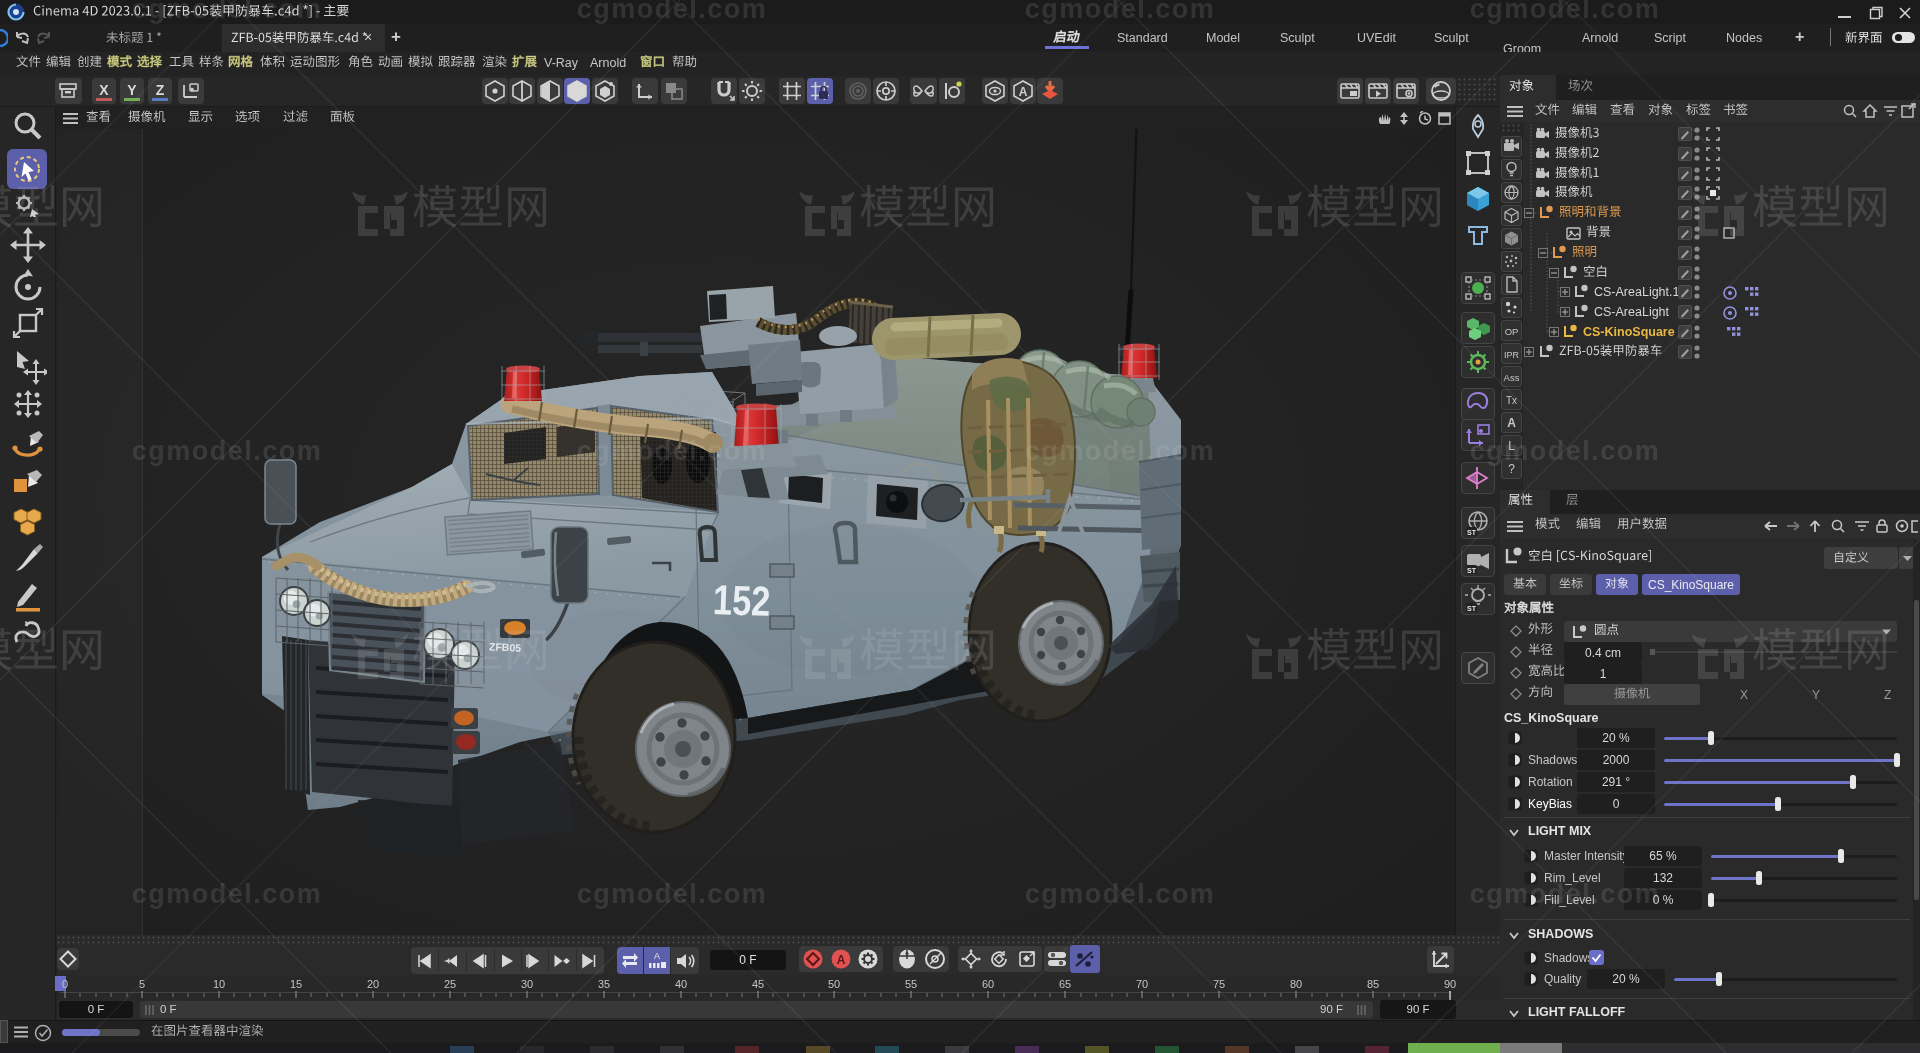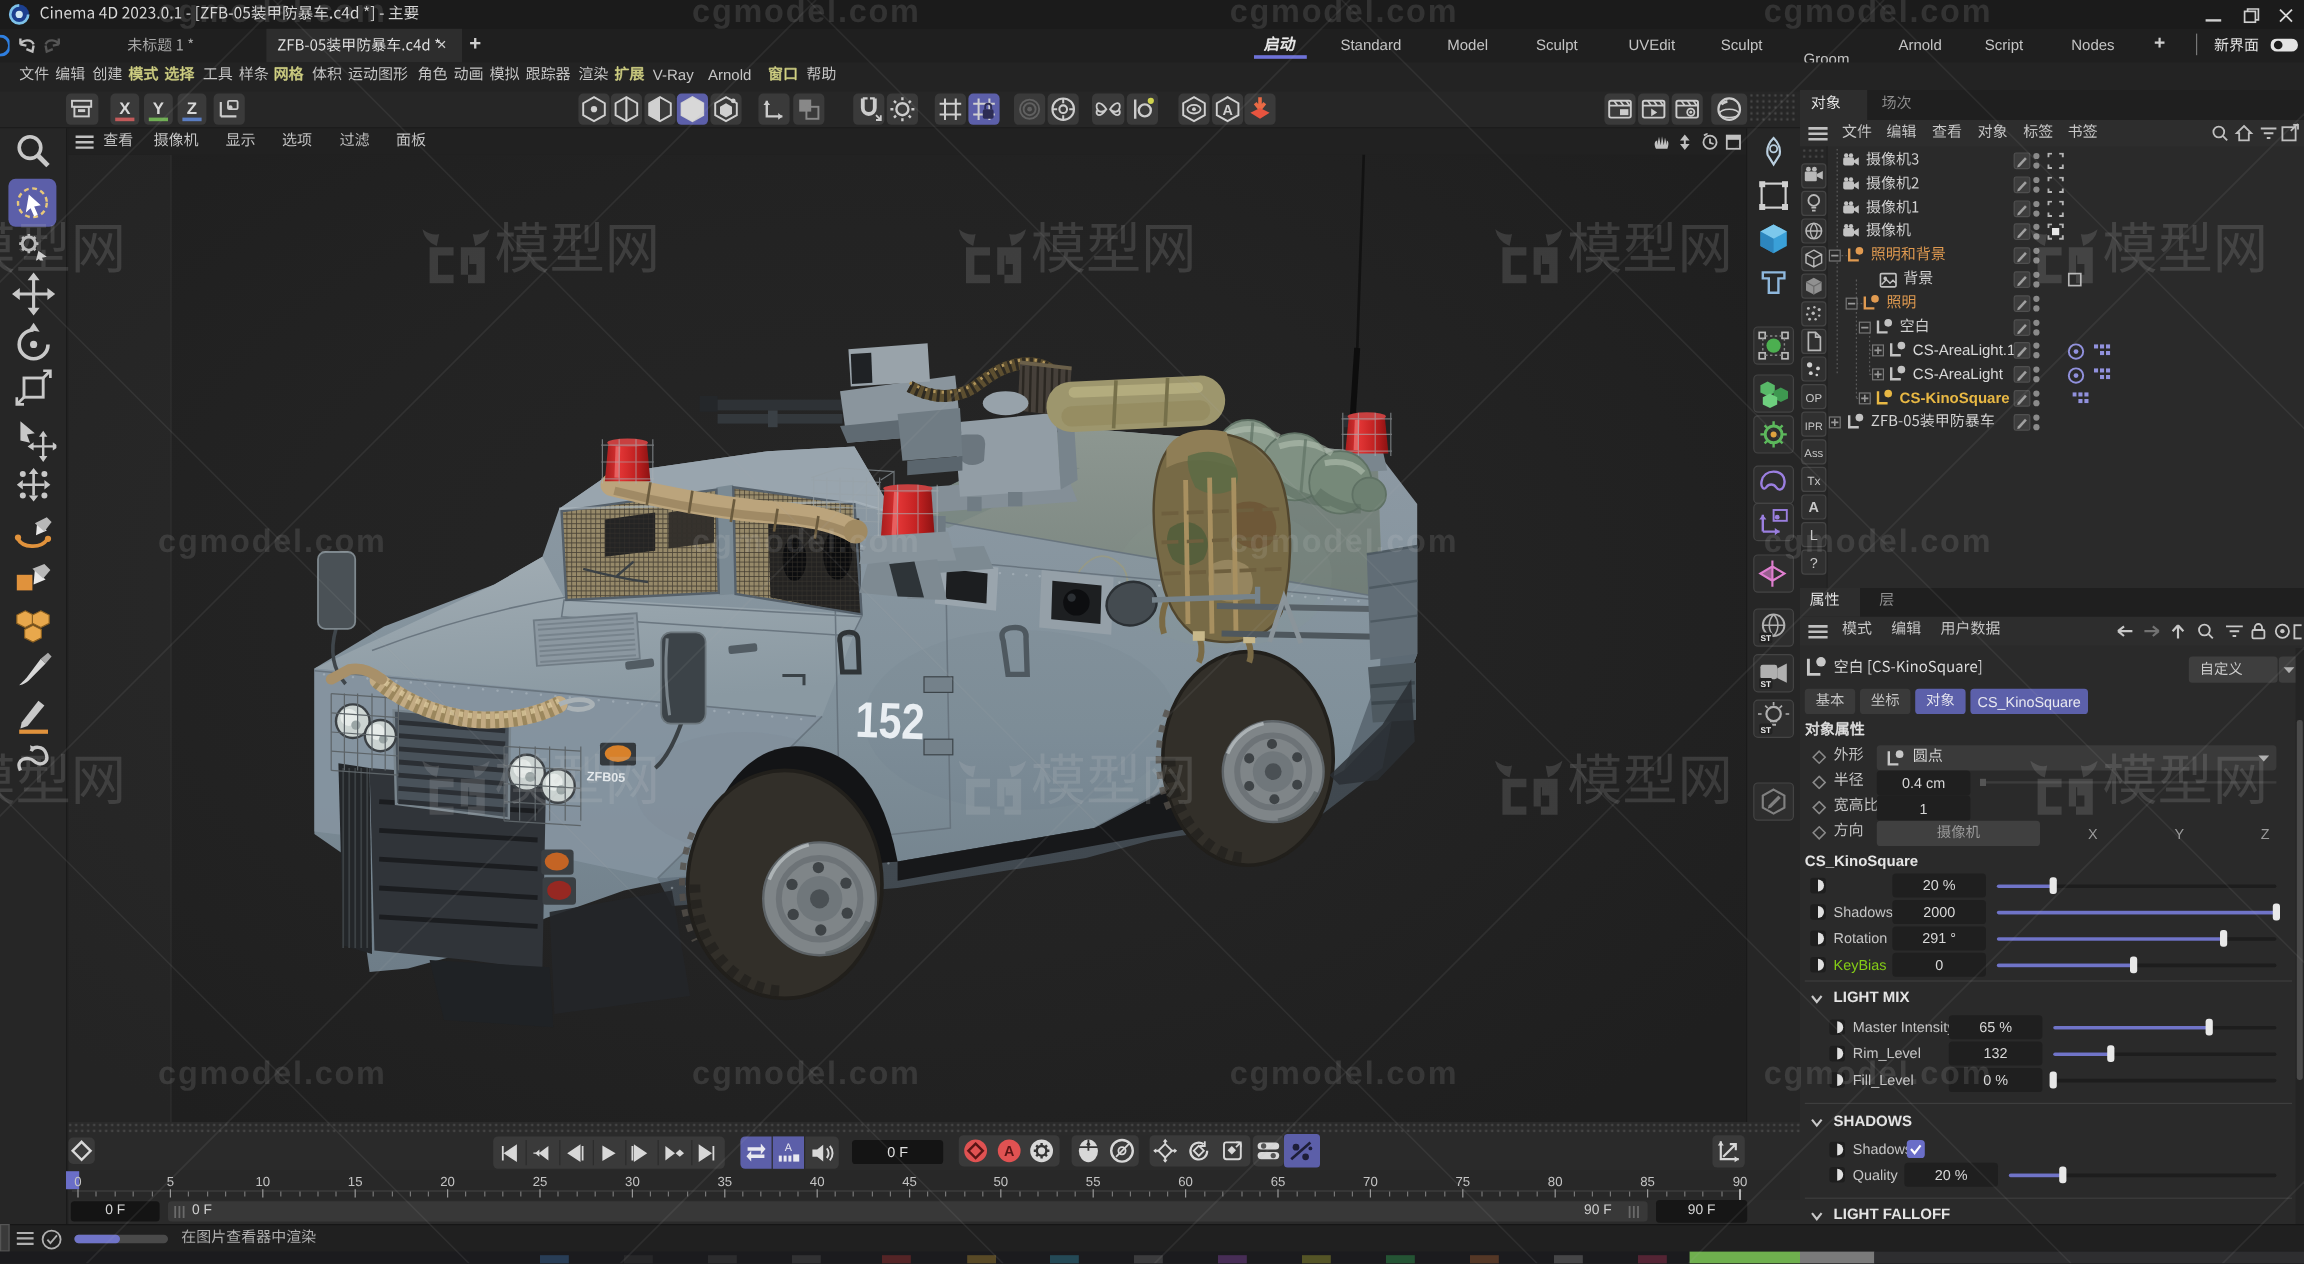--- a/index.html
+++ b/index.html
@@ -1079,21 +1079,21 @@
 <div class="lat" style="left:1528px;top:775px;color:#c6c6c6;font-size:12px">Rotation</div>
 <div class="abs" style="left:1577px;top:772px;width:78px;height:20px;background:#1f1f1f;border-radius:3px"></div>
 <div class="lat" style="left:1577px;top:775px;width:78px;text-align:center;color:#d8d8d8;font-size:12px">291 °</div>
 <div class="abs" style="left:1664px;top:780.5px;width:233px;height:3px;background:#1d1d1d;border-radius:2px"></div>
 <div class="abs" style="left:1664px;top:780.5px;width:189px;height:3px;background:#7074c8;border-radius:2px"></div>
 <div class="abs" style="left:1850px;top:775px;width:6px;height:14px;background:#e8e8e8;border-radius:2.5px"></div>
 <svg class="abs" style="left:1508px;top:797px" width="14" height="14">
     <rect x="0.5" y="0.5" width="13" height="13" rx="2.5" fill="#1e1e1e"></rect>
     <path d="M7 2 a5 5 0 0 1 0 10 z" fill="#e0e0e0"></path>
   </svg>
-<div class="lat" style="left:1528px;top:797px;color:#84cc16;font-size:12px">KeyBias</div>
+<div class="lat" style="left:1528px;top:797px;color:#ffffff;font-size:12px">KeyBias</div>
 <div class="abs" style="left:1577px;top:794px;width:78px;height:20px;background:#1f1f1f;border-radius:3px"></div>
 <div class="lat" style="left:1577px;top:797px;width:78px;text-align:center;color:#d8d8d8;font-size:12px">0</div>
 <div class="abs" style="left:1664px;top:802.5px;width:233px;height:3px;background:#1d1d1d;border-radius:2px"></div>
 <div class="abs" style="left:1664px;top:802.5px;width:114px;height:3px;background:#7074c8;border-radius:2px"></div>
 <div class="abs" style="left:1775px;top:797px;width:6px;height:14px;background:#e8e8e8;border-radius:2.5px"></div>
 <div class="abs" style="left:1504px;top:817px;width:406px;height:1px;background:#3e3e3e"></div>
 <svg class="abs" style="left:1508px;top:826px" width="12" height="12">
     <path d="M2 4 l4 5 4 -5" fill="none" stroke="#c8c8c8" stroke-width="1.8"></path>
   </svg>
 <div class="lat" style="left:1528px;top:824px;color:#e4e4e4;font-weight:bold;font-size:12.5px">LIGHT MIX</div>

